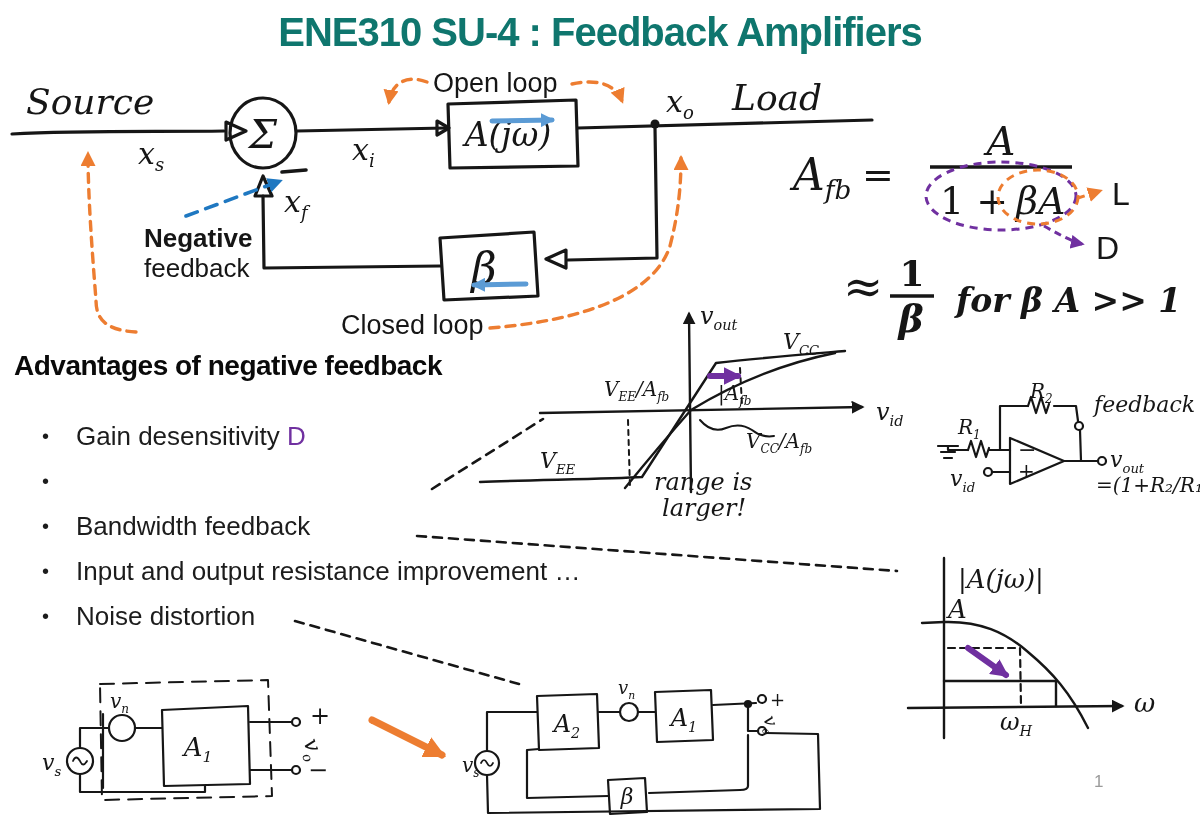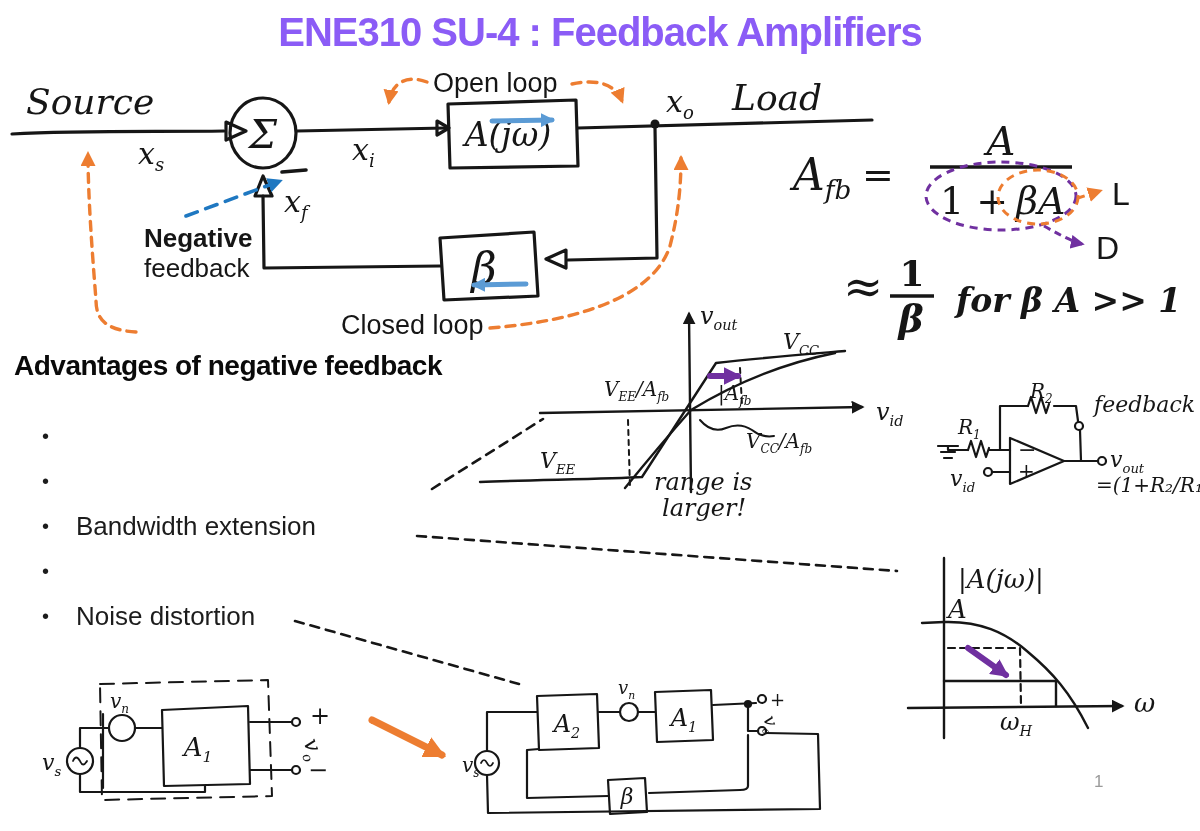--- a/index.html
+++ b/index.html
@@ -1,19 +1,19 @@
 <!DOCTYPE html>
 <html><head>
 <meta charset="utf-8">
 <style>
   html,body{margin:0;padding:0;background:#ffffff;}
   .slide{position:relative;width:1200px;height:831px;background:#ffffff;overflow:hidden;
          font-family:"Liberation Sans",sans-serif;color:#161616;}
   .abs{position:absolute;}
-  .title{left:0;top:10px;width:100%;text-align:center;font-weight:bold;font-size:40px;color:#8b5cf6;letter-spacing:-1px;}
+  .title{left:0;top:10px;width:100%;text-align:center;font-weight:bold;font-size:40px;color:#0f766e;letter-spacing:-1px;}
   .heading{left:14px;top:350px;font-weight:bold;font-size:28px;color:#0a0a0a;letter-spacing:-0.5px;}
   .bullets{left:42px;top:414px;}
   .brow{display:flex;align-items:center;height:45px;font-size:26px;color:#1c1c1c;}
   .dot{width:34px;font-size:20px;}
   .purple{color:#7030A0;}
   .page-num{left:1094px;top:772px;font-size:17px;color:#9a9a9a;}
   svg{position:absolute;left:0;top:0;}
   svg text{font-family:"DejaVu Serif",serif;fill:#161616;}
   text.hw{font-style:italic;}
   text.sans{font-family:"Liberation Sans",sans-serif;font-style:normal;}
@@ -23,30 +23,32 @@
 <body>
 
 <div class="slide">
 
   <div class="abs title">ENE310 SU-4 : Feedback Amplifiers</div>
   <div class="abs heading">Advantages of negative feedback</div>
 
   <div class="abs bullets">
     <div class="brow">
       <span class="dot">•</span>
-    </div>
-    <div class="brow">
-      <span class="dot">•</span>
-    </div>
-    <div class="brow">
-      <span class="dot">•</span>
-      <span>Bandwidth extension</span>
-    </div>
-    <div class="brow">
-      <span class="dot">•</span>
+      <span><span>Gain desensitivity </span><span class="purple">D</span></span>
+    </div>
+    <div class="brow">
+      <span class="dot">•</span>
+    </div>
+    <div class="brow">
+      <span class="dot">•</span>
+      <span>Bandwidth feedback</span>
+    </div>
+    <div class="brow">
+      <span class="dot">•</span>
+      <span>Input and output resistance improvement …</span>
     </div>
     <div class="brow">
       <span class="dot">•</span>
       <span>Noise distortion</span>
     </div>
   </div>
 
   <div class="abs page-num">1</div>
 
   <svg width="1200" height="831" viewBox="0 0 1200 831">

